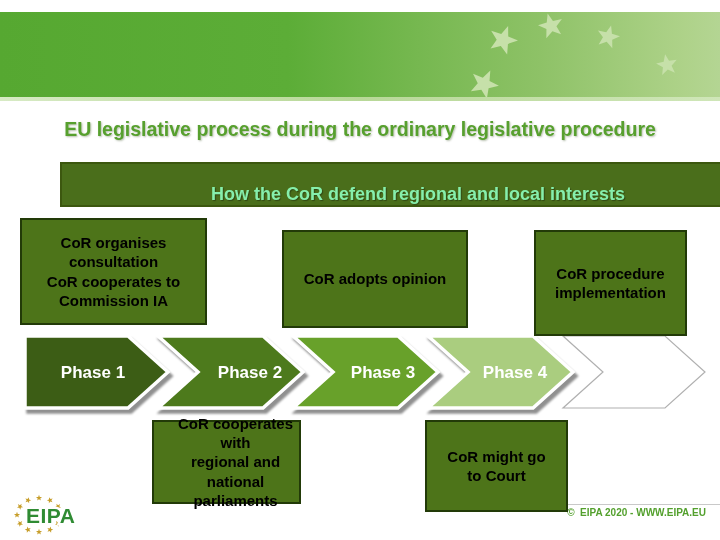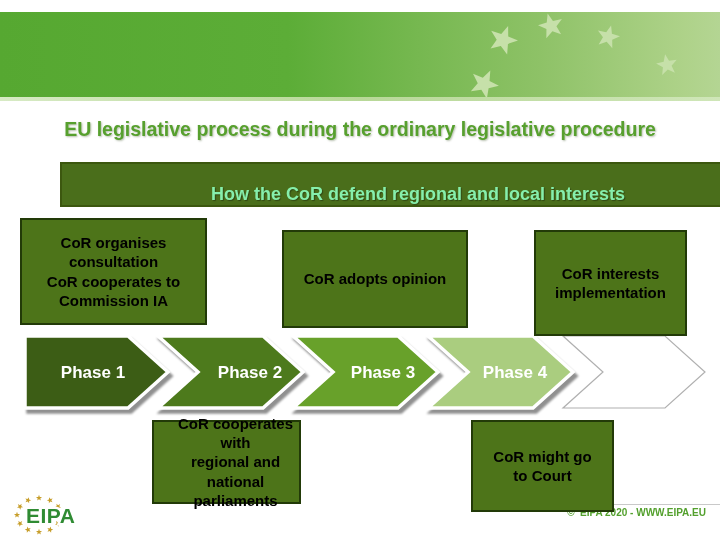--- a/index.html
+++ b/index.html
@@ -46,21 +46,21 @@
     background:#4d7419;border:2px solid #223a08;
     display:flex;align-items:center;justify-content:center;
     text-align:center;white-space:pre-line;
     color:#000000;font-size:15px;font-weight:bold;line-height:1.28;
     z-index:3;
   }
   .box-top-1{left:20px;top:218px;width:187px;height:107px;}
   .box-top-2{left:282px;top:230px;width:186px;height:98px;}
   .box-top-3{left:534px;top:230px;width:153px;height:106px;}
   .box-bottom-1{left:152px;top:420px;width:149px;height:84px;padding-left:18px;}
-  .box-bottom-2{left:425px;top:420px;width:143px;height:92px;margin-left:46px;}
+  .box-bottom-2{left:425px;top:420px;width:143px;height:92px;}
 
   
   .arrows{position:absolute;left:0;top:330px;width:720px;height:92px;z-index:1;}
   .chev{stroke:#ffffff;stroke-width:3.5;filter:drop-shadow(3px 4px 1px #909090);}
   .chev-empty{fill:#ffffff;stroke:#b0b0b0;stroke-width:1.2;}
   .chev-label{
     fill:#ffffff;font-size:17px;font-weight:bold;
     font-family:"Liberation Sans", sans-serif;
     text-anchor:middle;dominant-baseline:central;
   }
@@ -98,21 +98,21 @@
 
   <div class="banner">
     <span>How the CoR defend regional and local interests</span>
   </div>
 
   <div class="box box-top-2">CoR adopts opinion</div>
   <div class="box box-top-1">CoR organises
 consultation
 CoR cooperates to
 Commission IA</div>
-  <div class="box box-top-3">CoR interests
+  <div class="box box-top-3">CoR procedure
 implementation</div>
 
   <svg class="arrows" viewBox="0 330 720 92">
 
     <polygon class="chev-empty" points="563,336 665,336 705,372 665,408 563,408 603,372"></polygon>
     <polygon class="chev" points="428,336 533,336 573,372 533,408 428,408 468,372" fill="#aacd7f"></polygon>
     <polygon class="chev" points="293,336 398,336 438,372 398,408 293,408 333,372" fill="#68a12a"></polygon>
     <polygon class="chev" points="158,336 263,336 303,372 263,408 158,408 198,372" fill="#4d7a1c"></polygon>
     <polygon class="chev" points="25,336 128,336 168,372 128,408 25,408" fill="#3c5d15"></polygon>
     <text class="chev-label" x="93" y="372">Phase 1</text>

